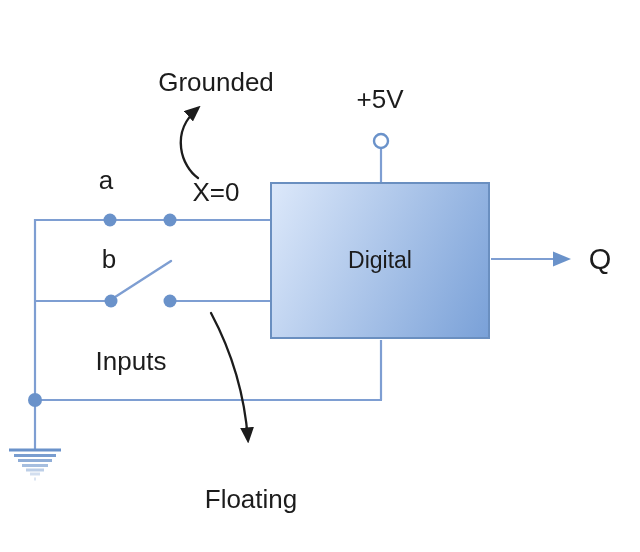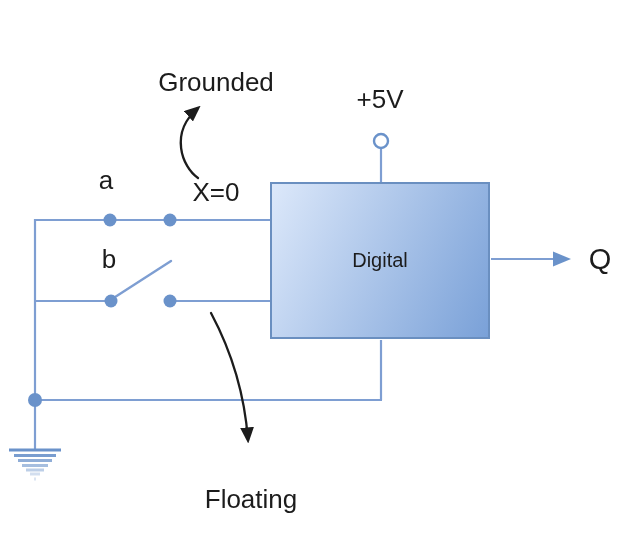--- a/index.html
+++ b/index.html
@@ -71,21 +71,21 @@
     width: 220px;
     height: 157px;
     box-sizing: border-box;
     border: 2px solid var(--box-border, #6a8fc0);
     background: linear-gradient(115deg, var(--box-fill-light, #dce8fa) 0%, var(--box-fill-dark, #7aa1d8) 100%);
     display: flex;
     flex-direction: column;
     align-items: center;
     justify-content: center;
     color: var(--ink, #1c1c1c);
-    font-size: 20px;
+    font-size: 23px;
     line-height: 1.28;
     text-align: center;
   }
 </style>
 </head>
 <body>
 
 <div class="stage">
 
   <svg class="diagram-svg" width="640" height="552" viewBox="0 0 640 552">
@@ -139,16 +139,17 @@
 
   <div class="gate-box">
     <span>Digital</span>
   </div>
 
   <div class="lbl" style="left:216px; top:82px;text-align:center;">Grounded</div>
   <div class="lbl" style="left:380px; top:99px;">+5V</div>
   <div class="lbl" style="left:216px; top:192px;">X=0</div>
   <div class="lbl" style="left:106px; top:180px;">a</div>
   <div class="lbl" style="left:109px; top:259px;">b</div>
+  <div class="lbl" style="left:131px; top:361px;">Inputs</div>
   <div class="lbl" style="left:251px; top:471px;margin-top:28px;">Floating</div>
   <div class="lbl lbl-q" style="left:600px; top:259px;">Q</div>
 
 </div>
 
 </body></html>

